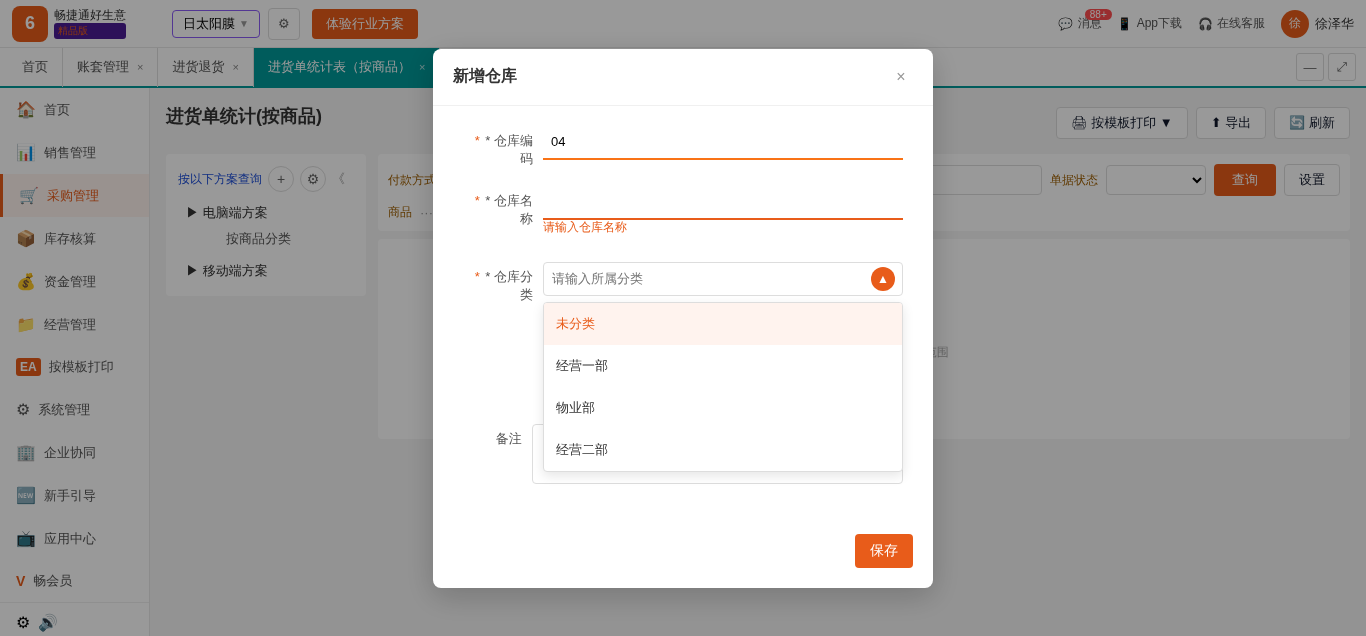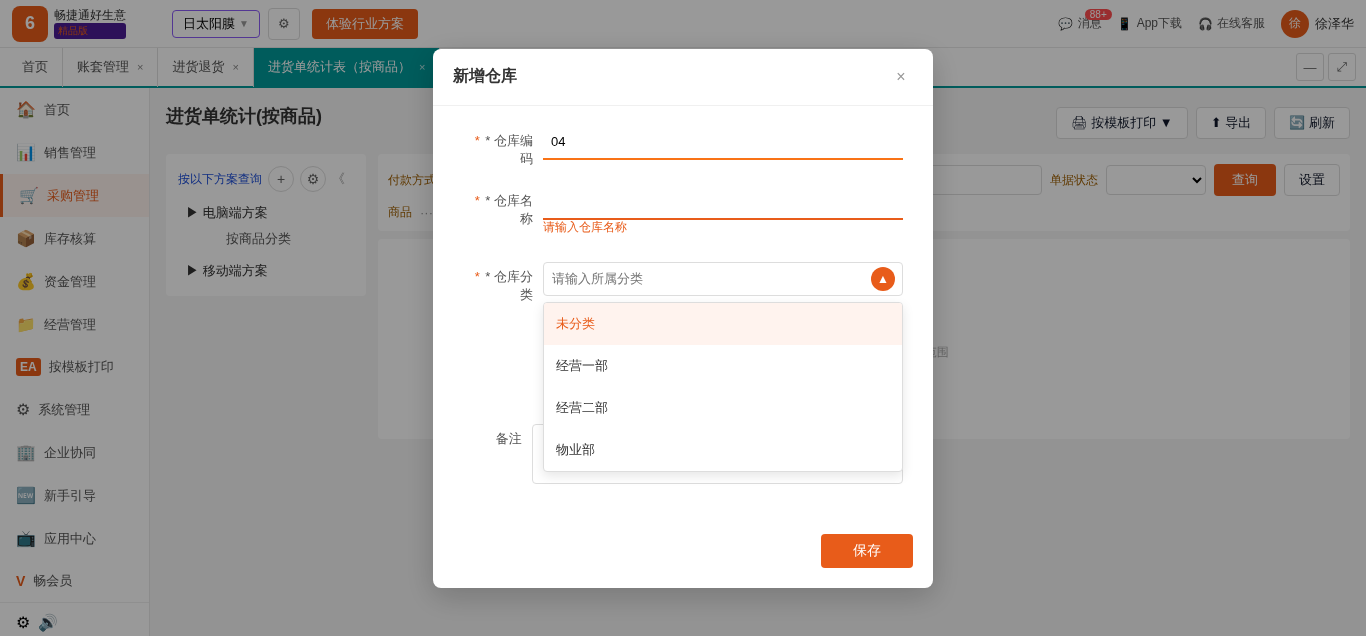--- a/index.html
+++ b/index.html
@@ -274,21 +274,21 @@
       cursor: pointer;
     }
     .dropdown-item.selected { background: #fff3ee; color: #e85c1a; }
     .modal-footer {
       display: flex; justify-content: flex-end;
       padding: 12px 20px 20px;
     }
     .btn-save {
       background: #e85c1a; color: #fff;
       border: none; border-radius: 4px;
-      padding: 8px 32px; font-size: 14px;
+      padding: 8px 15px; font-size: 14px;
       cursor: pointer;
     }
     .textarea-field {
       width: 100%;
       border: 1px solid #ddd;
       border-radius: 4px;
       padding: 6px 8px;
       font-size: 13px;
       resize: none;
       outline: none;
@@ -533,22 +533,22 @@
           <span class="required">*</span>
           <span style="margin-left:2px;">* 仓库分类</span>
         </div>
         <div class="form-input-wrap" style="position:relative;">
           <input type="text" class="dropdown-input" placeholder="请输入所属分类" style="">
           <div class="dropdown-arrow">▲</div>
           
           <div class="dropdown-list">
             <div class="dropdown-item selected">未分类</div>
             <div class="dropdown-item">经营一部</div>
+            <div class="dropdown-item">物业部</div>
             <div class="dropdown-item">经营二部</div>
-            <div class="dropdown-item">物业部</div>
           </div>
         </div>
       </div>
 
       <div class="form-row" style="margin-top:120px;">
         <div class="form-label">备注</div>
         <textarea class="textarea-field" style=""></textarea>
       </div>
 
     </div>

